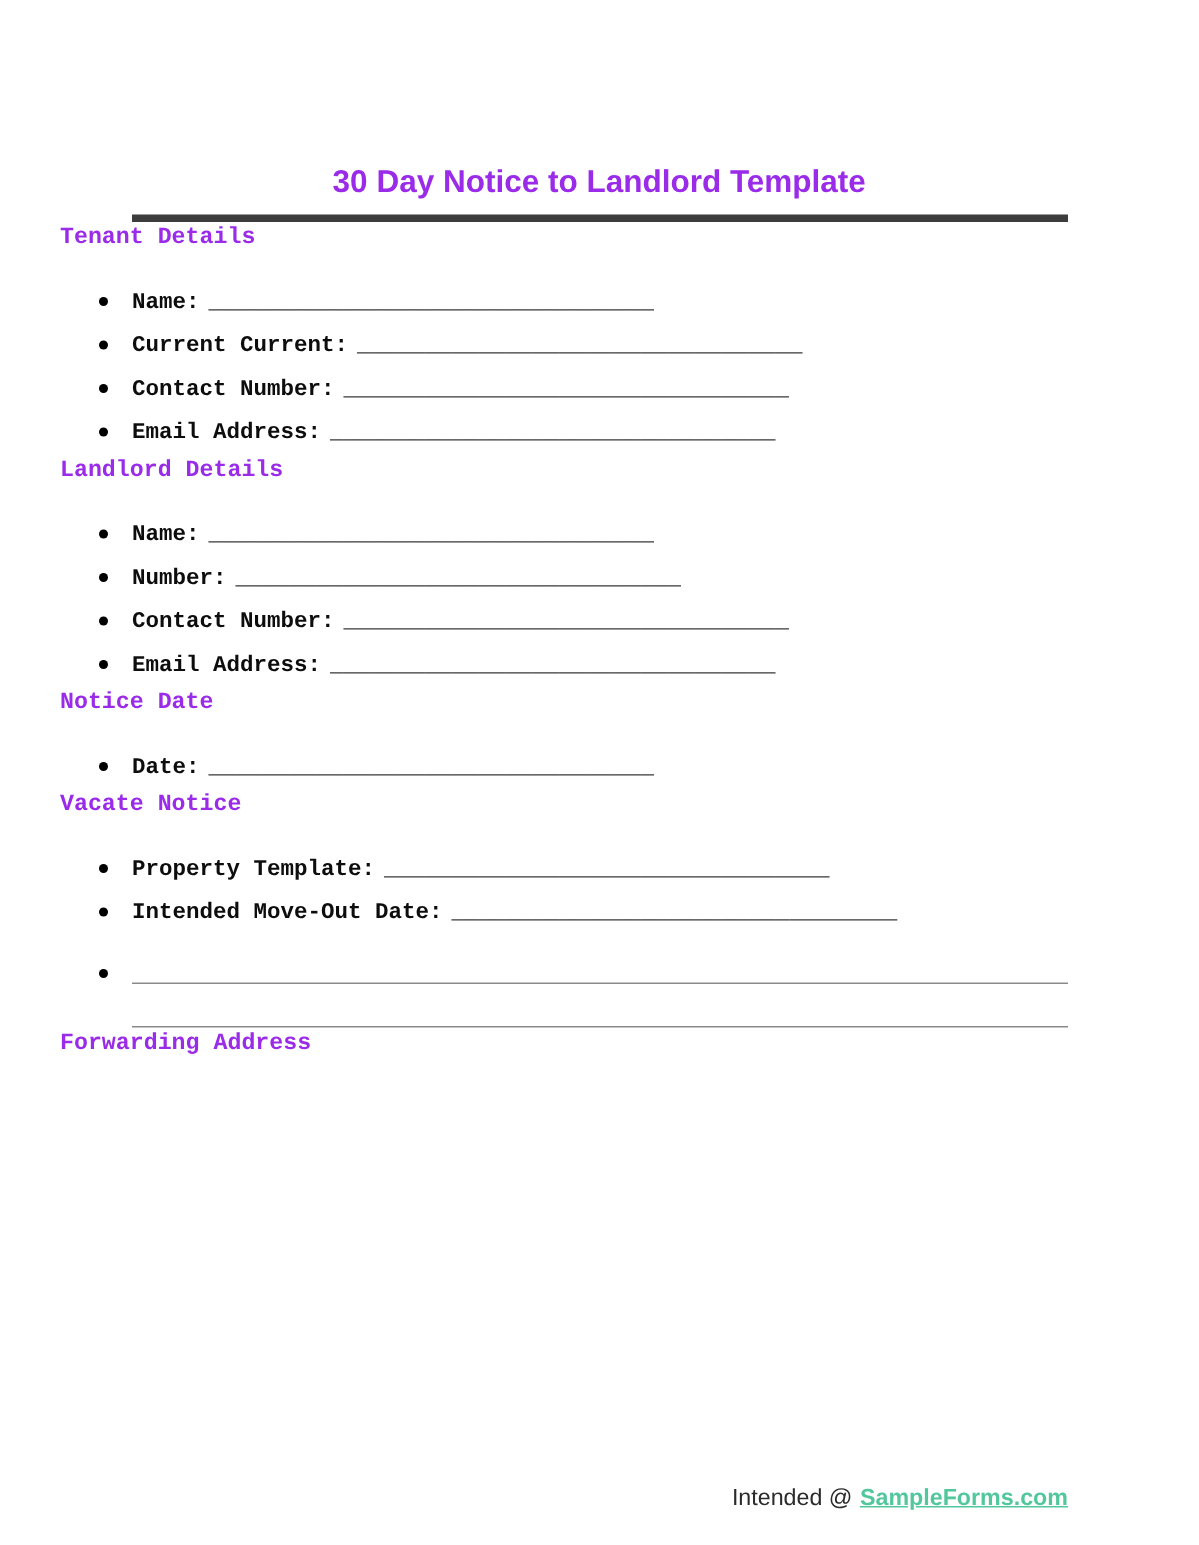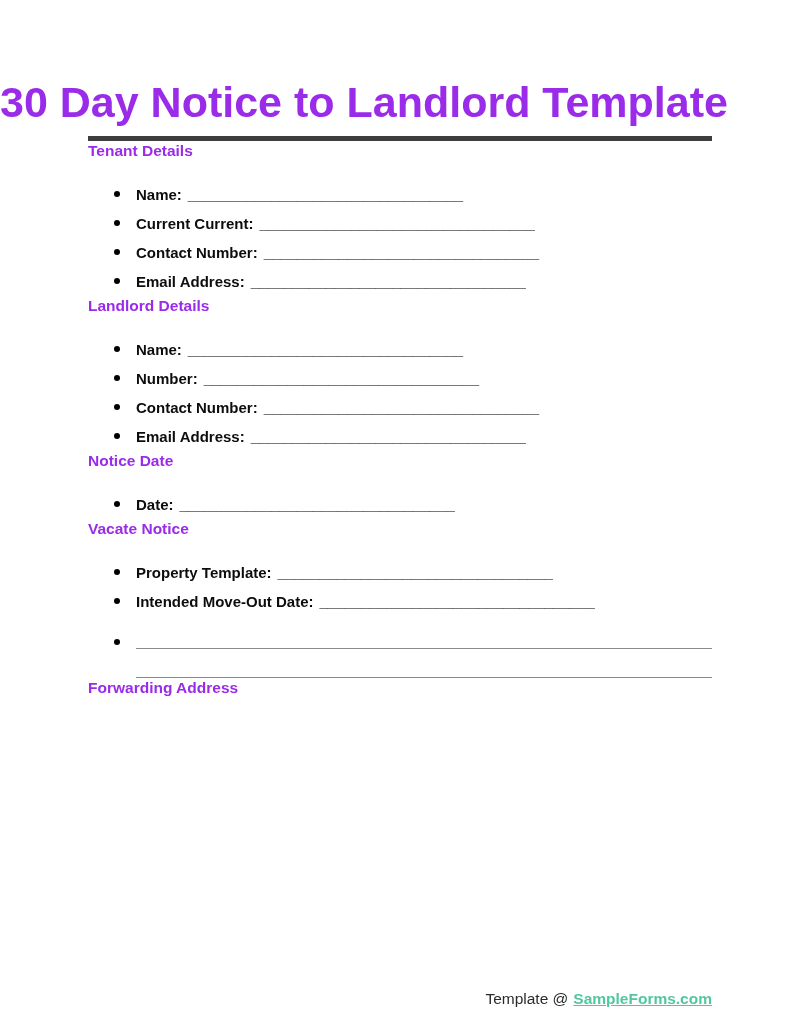--- a/index.html
+++ b/index.html
@@ -10,28 +10,28 @@
     --link:#52c79e;
     --footer_text:#2b2b2b;
   }
   *{box-sizing:border-box;}
   html,body{margin:0;padding:0;background:#ffffff;}
   .page{
     width:799px;height:1030px;position:relative;background:#ffffff;
     font-family:"Liberation Sans", sans-serif;overflow:hidden;
   }
   .title{
-    margin:0;padding-top:78px;text-align:left;
-    font-size:43px;font-weight:bold;color:var(--accent);
+    margin:0;padding-top:110px;text-align:center;
+    font-size:21px;font-weight:bold;color:var(--accent);
   }
   .divider{
     height:4.5px;background:var(--divider);
     margin:9px 87px 0 88px;border:0;
   }
-  .content{padding:0 87px 0 88px;color:var(--text);}
+  .content{padding:0 87px 0 40px;color:var(--text);font-family:Liberation Mono, monospace;}
   h2.sec{
     font-size:15.5px;font-weight:bold;color:var(--accent);
     margin:0;line-height:20px;
   }
   .mt-s1{margin-top:63px;}
   .mt-s2{margin-top:29px;}
   .mt-s3{margin-top:22px;}
   .mt-s4{margin-top:21px;}
   .mt-s5{margin-top:22px;}
   .mt-s6{margin-top:38px;}
@@ -137,16 +137,16 @@
     <div class="reason-lines">
       <div class="write-line bulleted"></div>
       <div class="write-line"></div>
     </div>
 
     <h2 class="sec mt-s6">Forwarding Address</h2>
 
   </div>
 
   <div class="footer">
-    <span>Template @</span><a>SampleForms.com</a>
+    <span>Intended @</span><a>SampleForms.com</a>
   </div>
 
 </div>
 
 </body></html>

